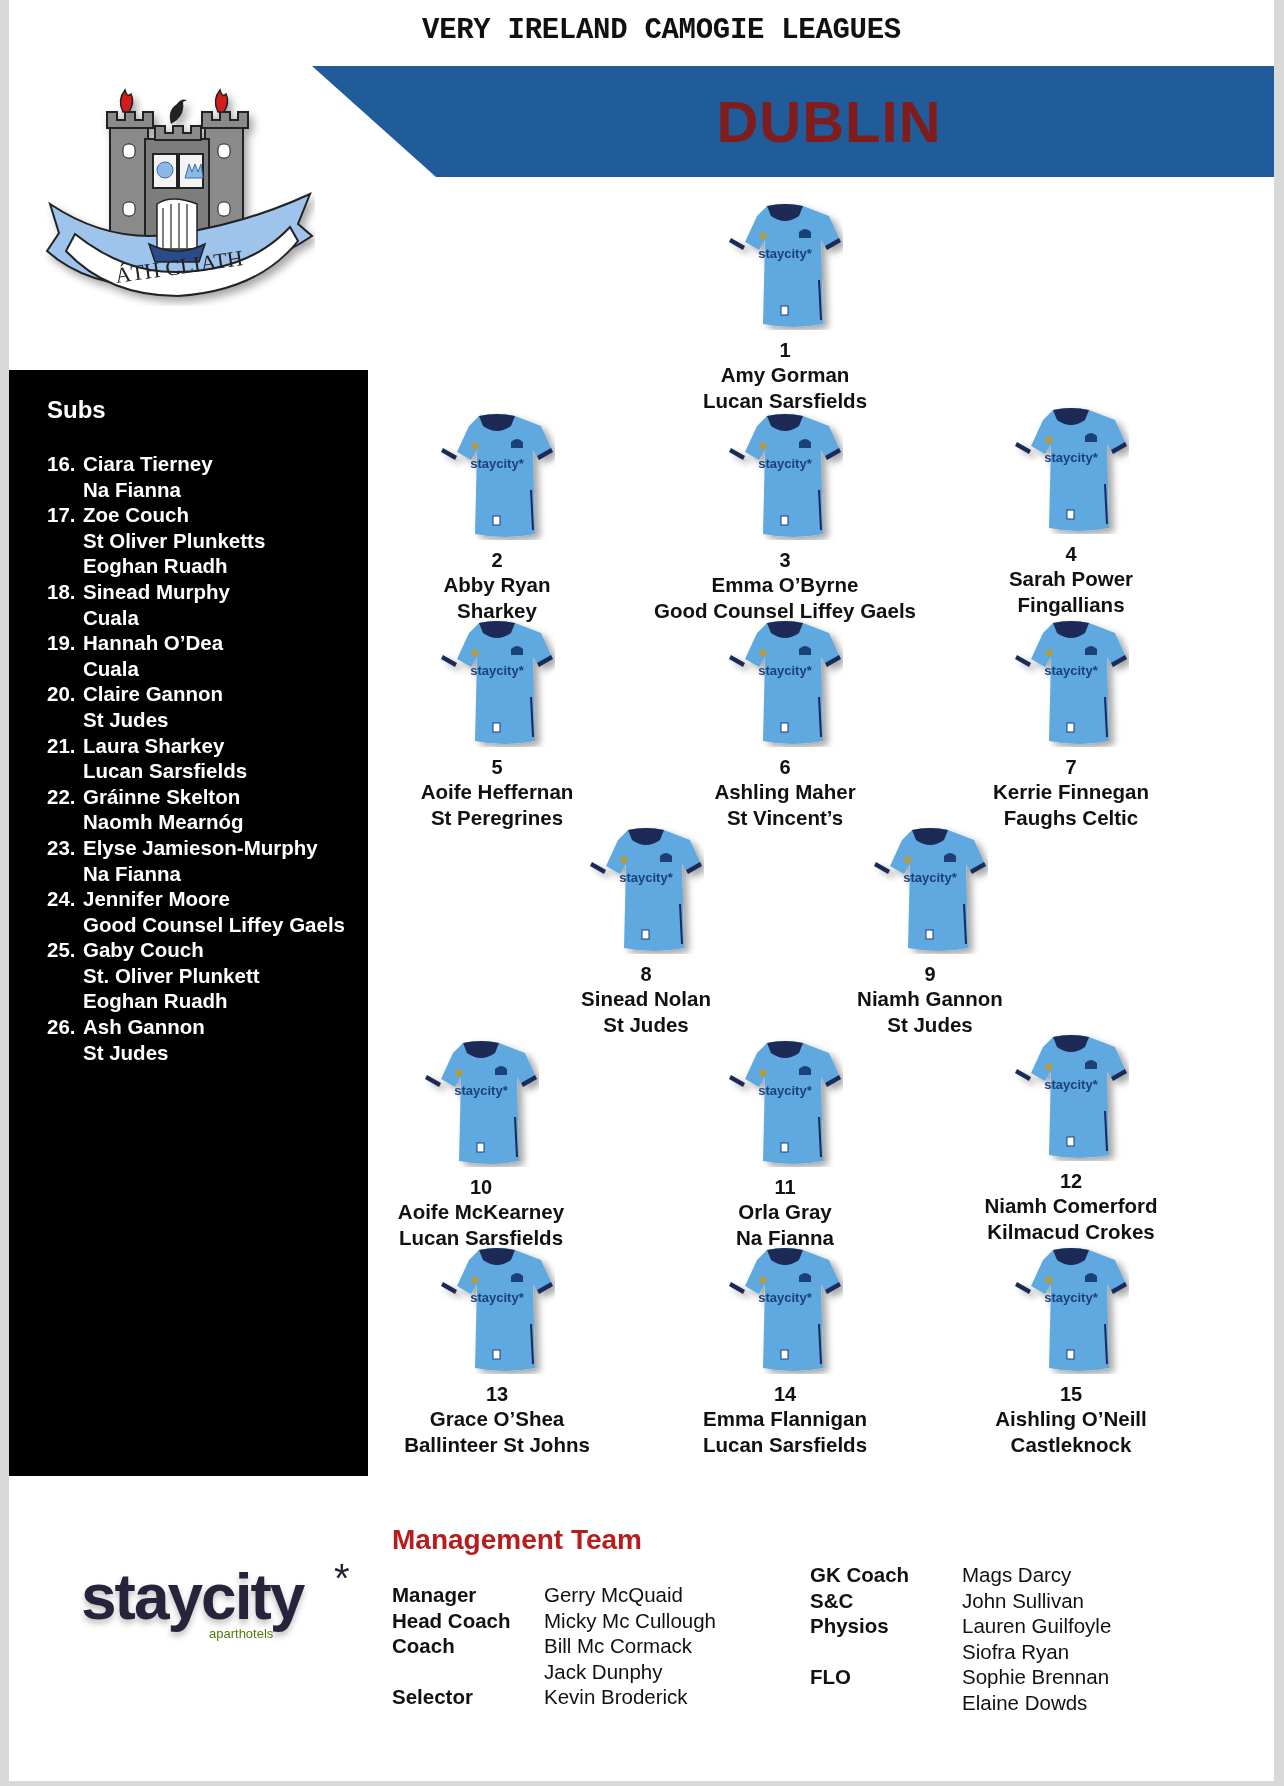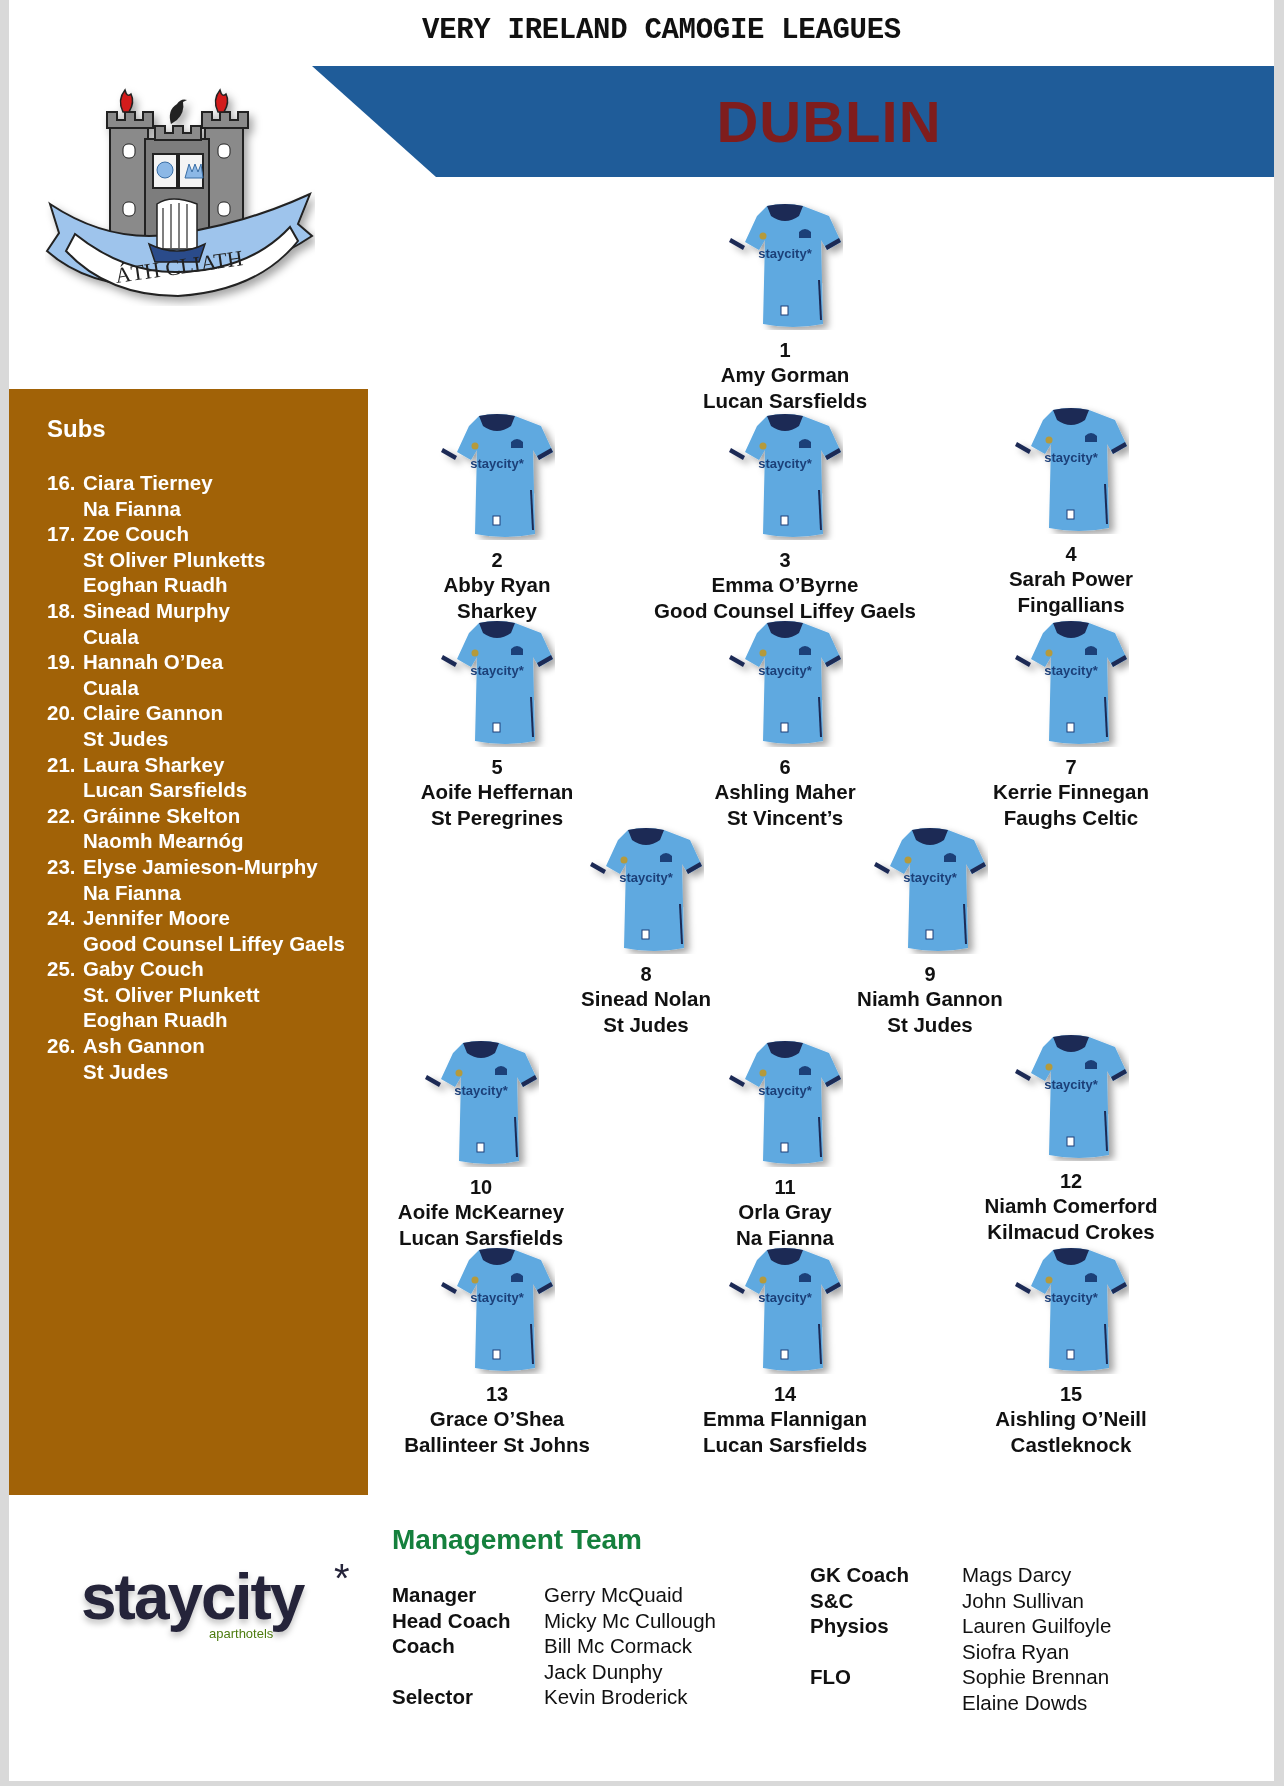--- a/index.html
+++ b/index.html
@@ -6,38 +6,38 @@
   html, body { width: 1284px; height: 1786px; background: #d9d9d9; overflow: hidden; }
   body { font-family: "Liberation Sans", sans-serif; position: relative; }
   .page { position: absolute; left: 9px; top: 0; width: 1265px; height: 1781px; background: #ffffff; }
   .league-title { position: absolute; left: 0; top: 12px; width: 1265px; padding-left: 0; text-align: center; font-weight: bold; font-size: 29px; color: #111; letter-spacing: -0.3px; }
   .league-title span { display: inline-block; margin-left: 40px; font-family: Liberation Mono, monospace; }
   .banner { position: absolute; left: 303px; top: 66px; width: 962px; height: 111px; background: #1f5c99;
     clip-path: polygon(0 0, 100% 0, 100% 100%, 124px 100%); }
   .banner-text { position: absolute; left: 400px; top: 66px; width: 840px; height: 111px; display: flex; align-items: center; justify-content: center; font-weight: bold; font-size: 58px; color: #7f1d1d; letter-spacing: 1px; }
   .crest { position: absolute; left: 36px; top: 84px; width: 270px; height: 222px; }
 
-  .subs { position: absolute; left: 0; top: 389px; width: 359px; height: 1106px; background: #a16207; color: #fff; }
+  .subs { position: absolute; left: 0; top: 370px; width: 359px; height: 1106px; background: #000000; color: #fff; }
   .subs-title { position: absolute; left: 38px; top: 26px; font-weight: bold; font-size: 24px; }
   .subs-list { position: absolute; left: 38px; top: 81px; font-weight: bold; font-size: 20.5px; line-height: 25.6px; }
   .sub-item { display: flex; }
   .sub-num { width: 36px; flex: none; }
   .sub-lines div { white-space: nowrap; }
 
   .player { position: absolute; width: 300px; text-align: center; color: #111; }
   .player .jersey { display: block; margin: 0 auto; width: 116px; height: 130px; }
   .player .num { font-weight: bold; font-size: 20px; line-height: 24px; margin-top: 8px; }
   .player .name, .player .club { font-weight: bold; font-size: 20.5px; line-height: 25.5px; white-space: nowrap; }
 
   .sponsor { position: absolute; left: 72px; top: 1562px; width: 300px; height: 90px; }
   .sponsor-word { position: absolute; left: 0; top: 0; font-size: 64px; font-weight: bold; color: #25243a; letter-spacing: -2px; text-shadow: 0 4px 6px rgba(0,0,0,0.25); line-height: 70px; }
   .sponsor-star { position: absolute; left: 253px; top: -6px; font-size: 40px; color: #25243a; }
   .sponsor-sub { position: absolute; left: 128px; top: 64px; font-size: 13px; color: #4d7c0f; }
 
-  .mgmt-title { position: absolute; left: 383px; top: 1524px; font-weight: bold; font-size: 28px; color: #15803d; }
+  .mgmt-title { position: absolute; left: 383px; top: 1524px; font-weight: bold; font-size: 28px; color: #b91c1c; }
   .mgmt-col { position: absolute; font-size: 20.5px; line-height: 25.5px; color: #111; }
   .mgmt-row { display: flex; }
   .mgmt-role { font-weight: bold; width: 152px; flex: none; white-space: nowrap; }
   .mgmt-names div { white-space: nowrap; }
   .mgmt-left { left: 383px; top: 1582px; }
   .mgmt-right { left: 801px; top: 1562px; }
 </style>
 </head>
 <body>
 

